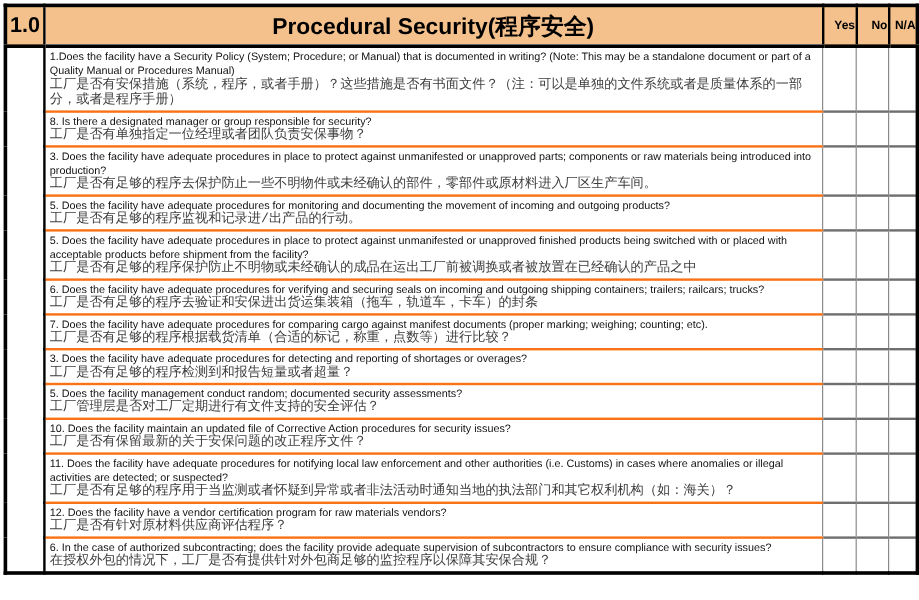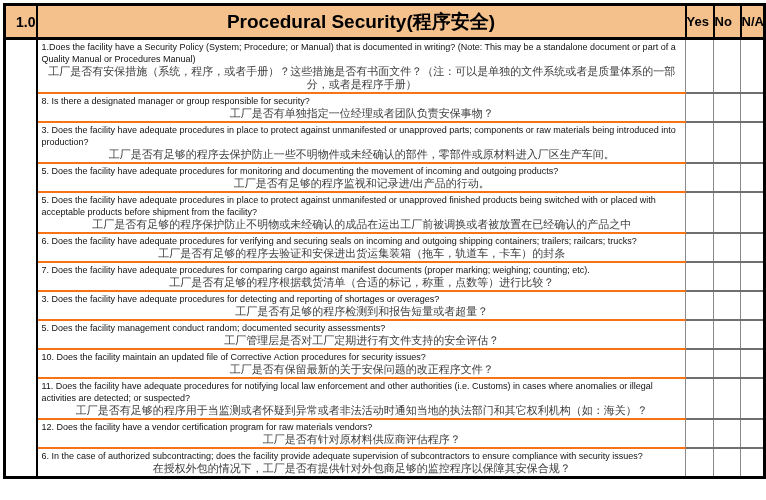--- a/index.html
+++ b/index.html
@@ -21,47 +21,46 @@
 
   
   tr.hdr td {
     background:var(--header-bg,#F4C18D);
     border:2px solid #000;
     border-bottom:3px solid #000;
     vertical-align:middle;
     padding:0;
   }
   td.sec-num {
-    text-align:right; font-weight:bold; font-size:14px; height:31px;
+    text-align:center; font-weight:bold; font-size:18px; height:31px;
   }
   td.sec-title {
     text-align:center; font-weight:bold; font-size:19px; padding:0 0 0 5px;
     letter-spacing:0px; white-space:nowrap; overflow:hidden;
   }
   td.ans-hdr {
-    text-align:left; font-weight:bold; font-size:13px;margin-left:24px;
+    text-align:right; font-weight:bold; font-size:10px;margin-left:24px;
   }
 
   
   td.left-col {
     border-right:2px solid #000; background:#fff;
   }
   td.q {
     border-bottom:2px solid #f97316;
     border-right:1px solid #8a8a8a;
     padding:1px 3px 1px 4px; vertical-align:top;
   }
   .en {
     font-size:9px; line-height:12px; color:#111;
     font-family:"Liberation Sans", sans-serif;
   }
   .cn {
     font-size:11px; line-height:13px; color:#3d3d3d;
-    font-family:Liberation Sans, sans-serif;
-    text-align:center;
+    font-family:Liberation Mono, monospace;
   }
   td.ans {
     border-bottom:2px solid #6f6f6f;
     border-right:1px solid #8a8a8a;
     background:#fff; cursor:pointer;
   }
   td.ans:last-child { border-right:none; }
 </style>
 </head>
 <body>

